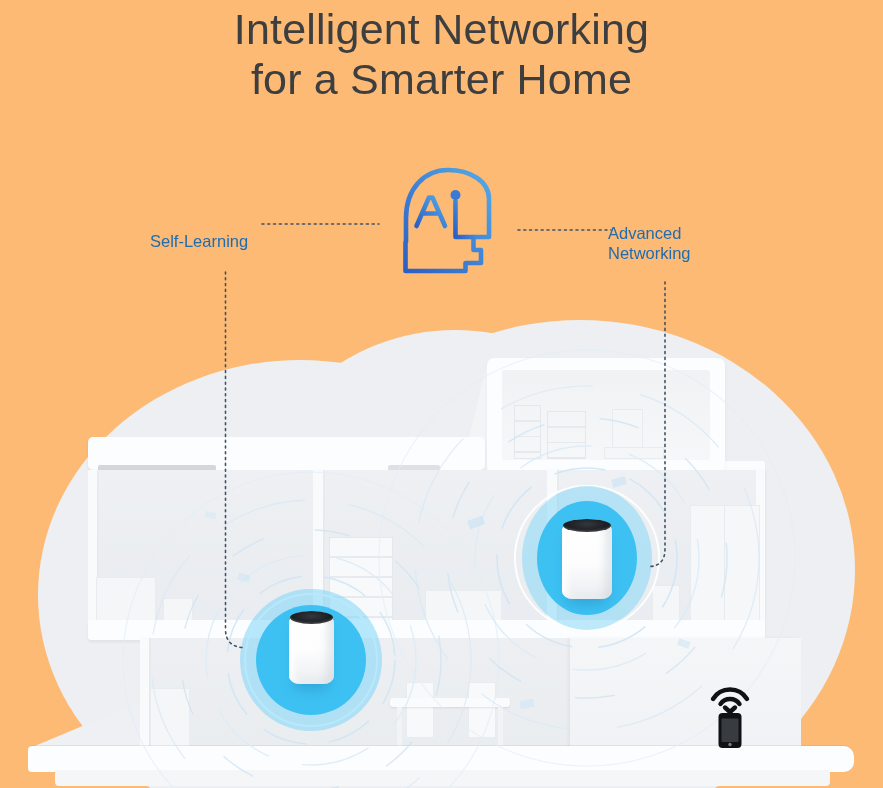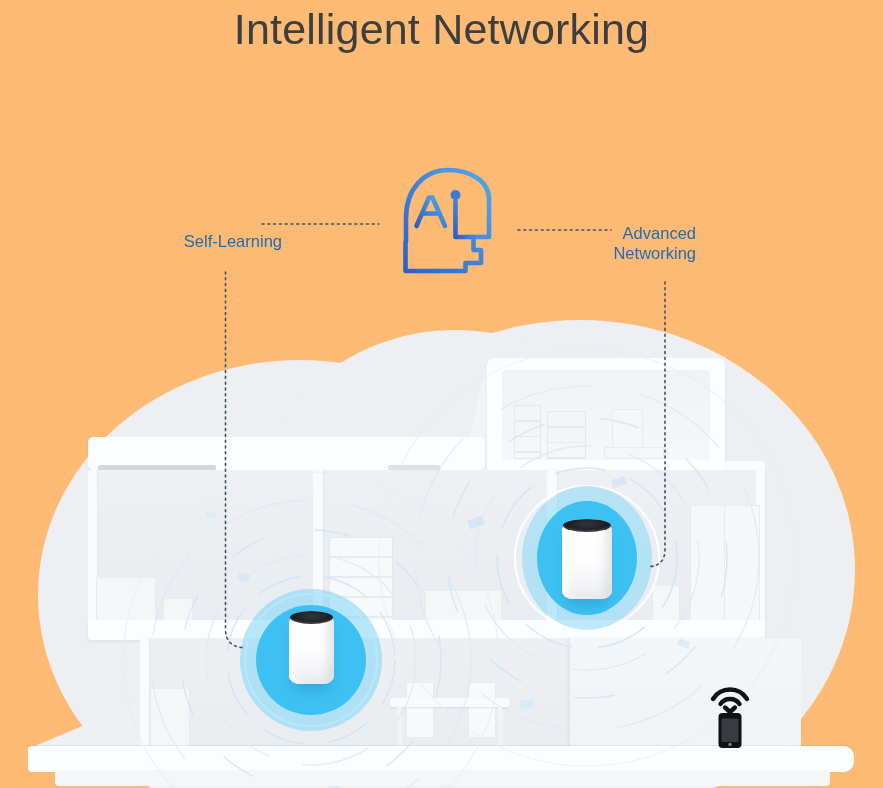--- a/index.html
+++ b/index.html
@@ -7,22 +7,22 @@
           font-family:"Liberation Sans",sans-serif;padding-left:36px;}
   .abs{position:absolute;}
   svg.layer{position:absolute;left:0;top:0;pointer-events:none;}
 
   
   .title{left:0;top:4px;width:883px;text-align:center;color:#3d3e40;
          font-size:43px;line-height:50px;font-weight:400;letter-spacing:.2px;z-index:50;}
 
   
   .label{color:#1f6cb0;font-size:16.5px;line-height:20px;font-weight:400;z-index:50;}
-  .label-left{left:150px;top:231px;width:132px;text-align:right;}
-  .label-right{left:576px;top:223px;width:120px;text-align:right;}
+  .label-left{left:150px;top:231px;width:132px;}
+  .label-right{left:608px;top:223px;width:120px;text-align:left;}
 
   
   .house div{position:absolute;}
   .room-shell{background:#fcfdfe;border-radius:7px;box-shadow:0 2px 4px rgba(60,75,90,.05);}
   .room-inner{background:linear-gradient(180deg,#f0f2f4,#f6f7f9);border-radius:3px;}
   .wire{border:1.5px solid #e4e8ec;background:repeating-linear-gradient(180deg,transparent 0 14px,#e6eaed 14px 15.5px);}
   .soft{background:#f4f6f8;border:1px solid #e9ecef;}
   .slab{background:#fcfdfe;border-radius:3px;box-shadow:0 2px 3px rgba(60,75,90,.07);}
   .wallv{background:#f8fafb;box-shadow:1px 0 2px rgba(60,75,90,.05);}
 
@@ -173,20 +173,21 @@
     <g fill="none" stroke="url(#aig)" stroke-width="4.6" stroke-linejoin="round" stroke-linecap="round">
       <path d="M3 52 C3 23 21 4 45 4 C67 4 86 15 86 33 L86 71 L70.5 71 L70.5 84 L78 84 L78 97 L62.5 97 L62.5 105 L2.5 105 L2.5 76 L3 76 Z"></path>
       <path d="M13.5 60 L26 31.5 L29.5 31.5 L42 60 M19 47.5 L36.5 47.5"></path>
       <path d="M52.5 35 L52.5 71 L70.5 71"></path>
     </g>
     <circle cx="52.5" cy="29" r="5" fill="#3a7ad4"></circle>
   </svg>
 
   <div class="abs title">
     <div>Intelligent Networking</div>
+    <div>for a Smarter Home</div>
   </div>
   <div class="abs label label-left">Self-Learning</div>
   <div class="abs label label-right">
     <div>Advanced</div>
     <div>Networking</div>
   </div>
 
 </div>
 
 </body></html>

